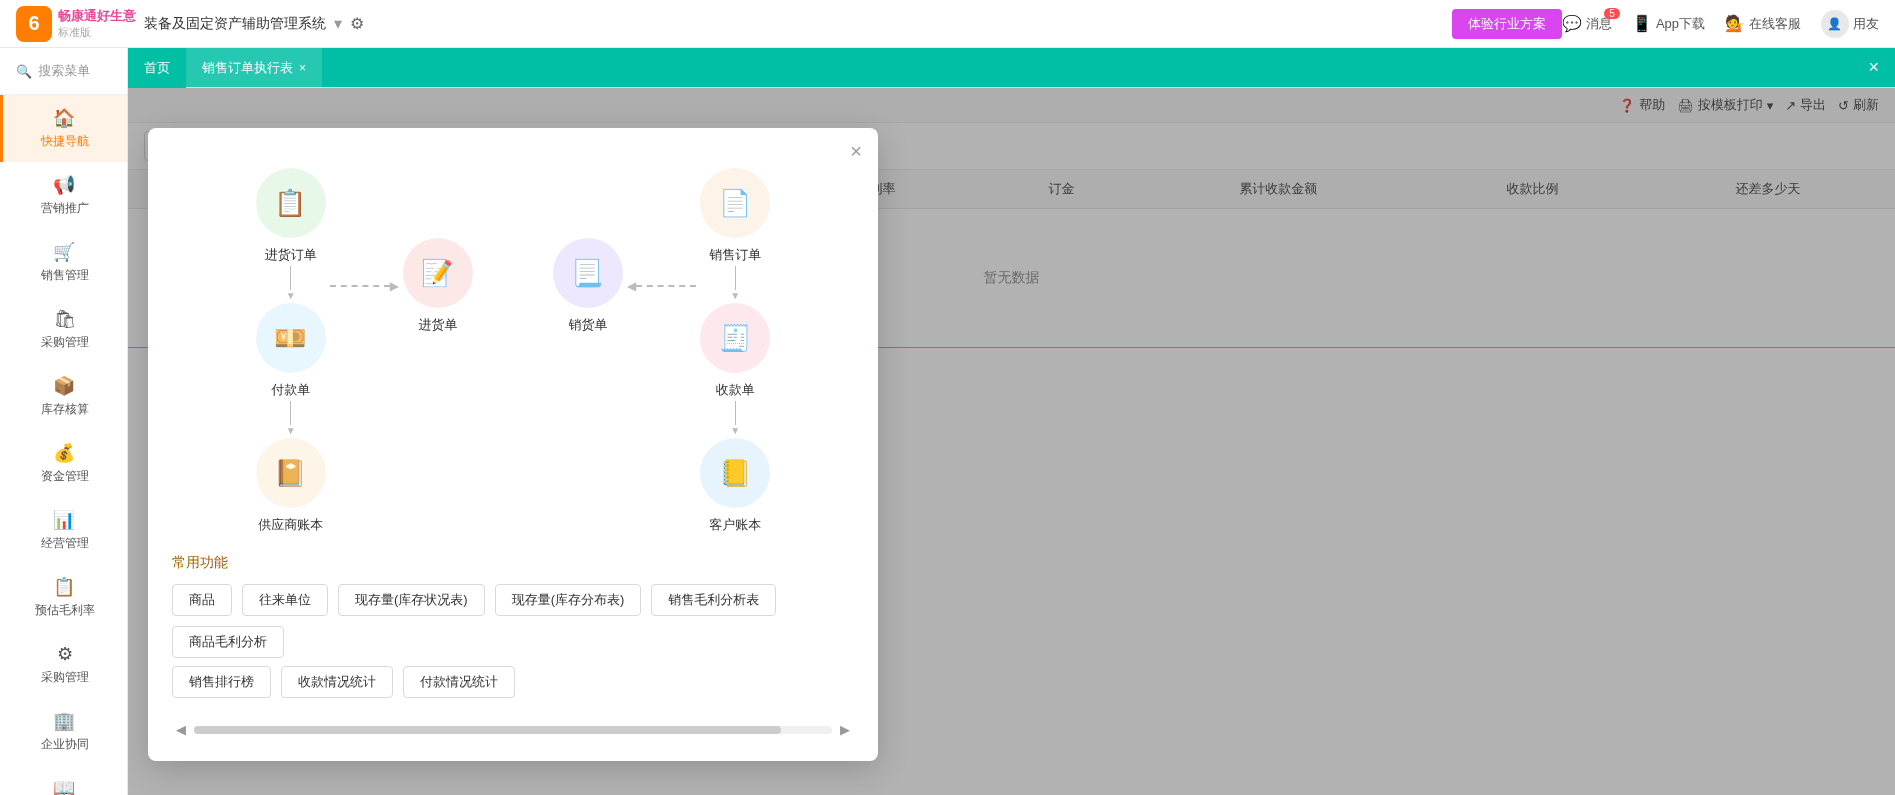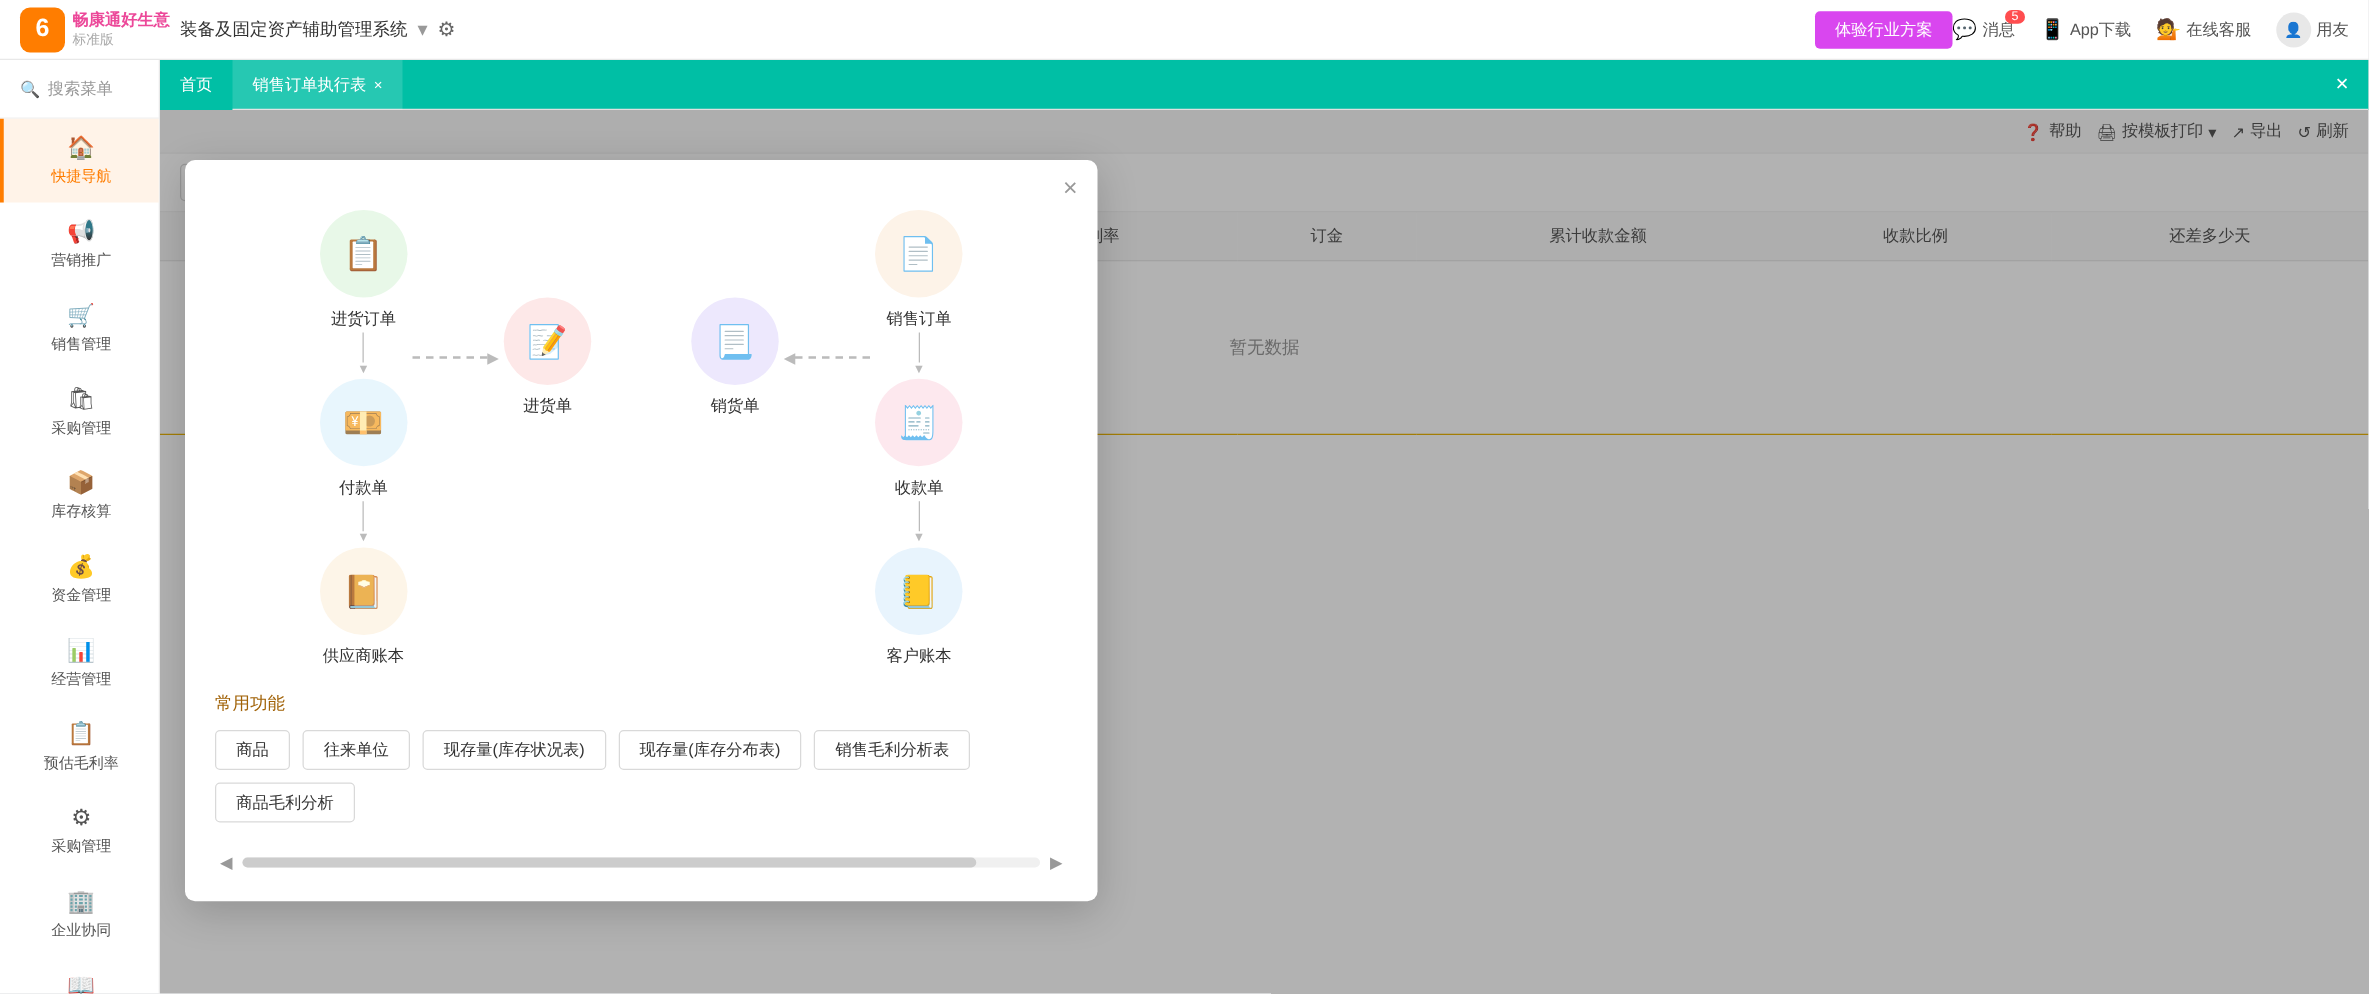--- a/index.html
+++ b/index.html
@@ -360,20 +360,25 @@
             <div class="common-func">
               <div class="common-func-title">常用功能</div>
               <div class="func-btn-row" id="func-row-1">
                   <button class="func-btn">商品</button>
                   <button class="func-btn">往来单位</button>
                   <button class="func-btn">现存量(库存状况表)</button>
                   <button class="func-btn">现存量(库存分布表)</button>
                   <button class="func-btn">销售毛利分析表</button>
                   <button class="func-btn">商品毛利分析</button>
                 </div>
+              <div class="func-btn-row" id="func-row-2">
+                  <button class="func-btn">销售排行榜</button>
+                  <button class="func-btn">收款情况统计</button>
+                  <button class="func-btn">付款情况统计</button>
+                </div>
             </div>
 
             <div style="display:flex;align-items:center;gap:4px;margin-top:8px;">
               <span class="scroll-arrow">◀</span>
               <div style="flex:1;height:8px;background:#f0f0f0;border-radius:4px;">
                 <div style="height:8px;background:#ccc;border-radius:4px;width:92%;"></div>
               </div>
               <span class="scroll-arrow">▶</span>
             </div>
 

